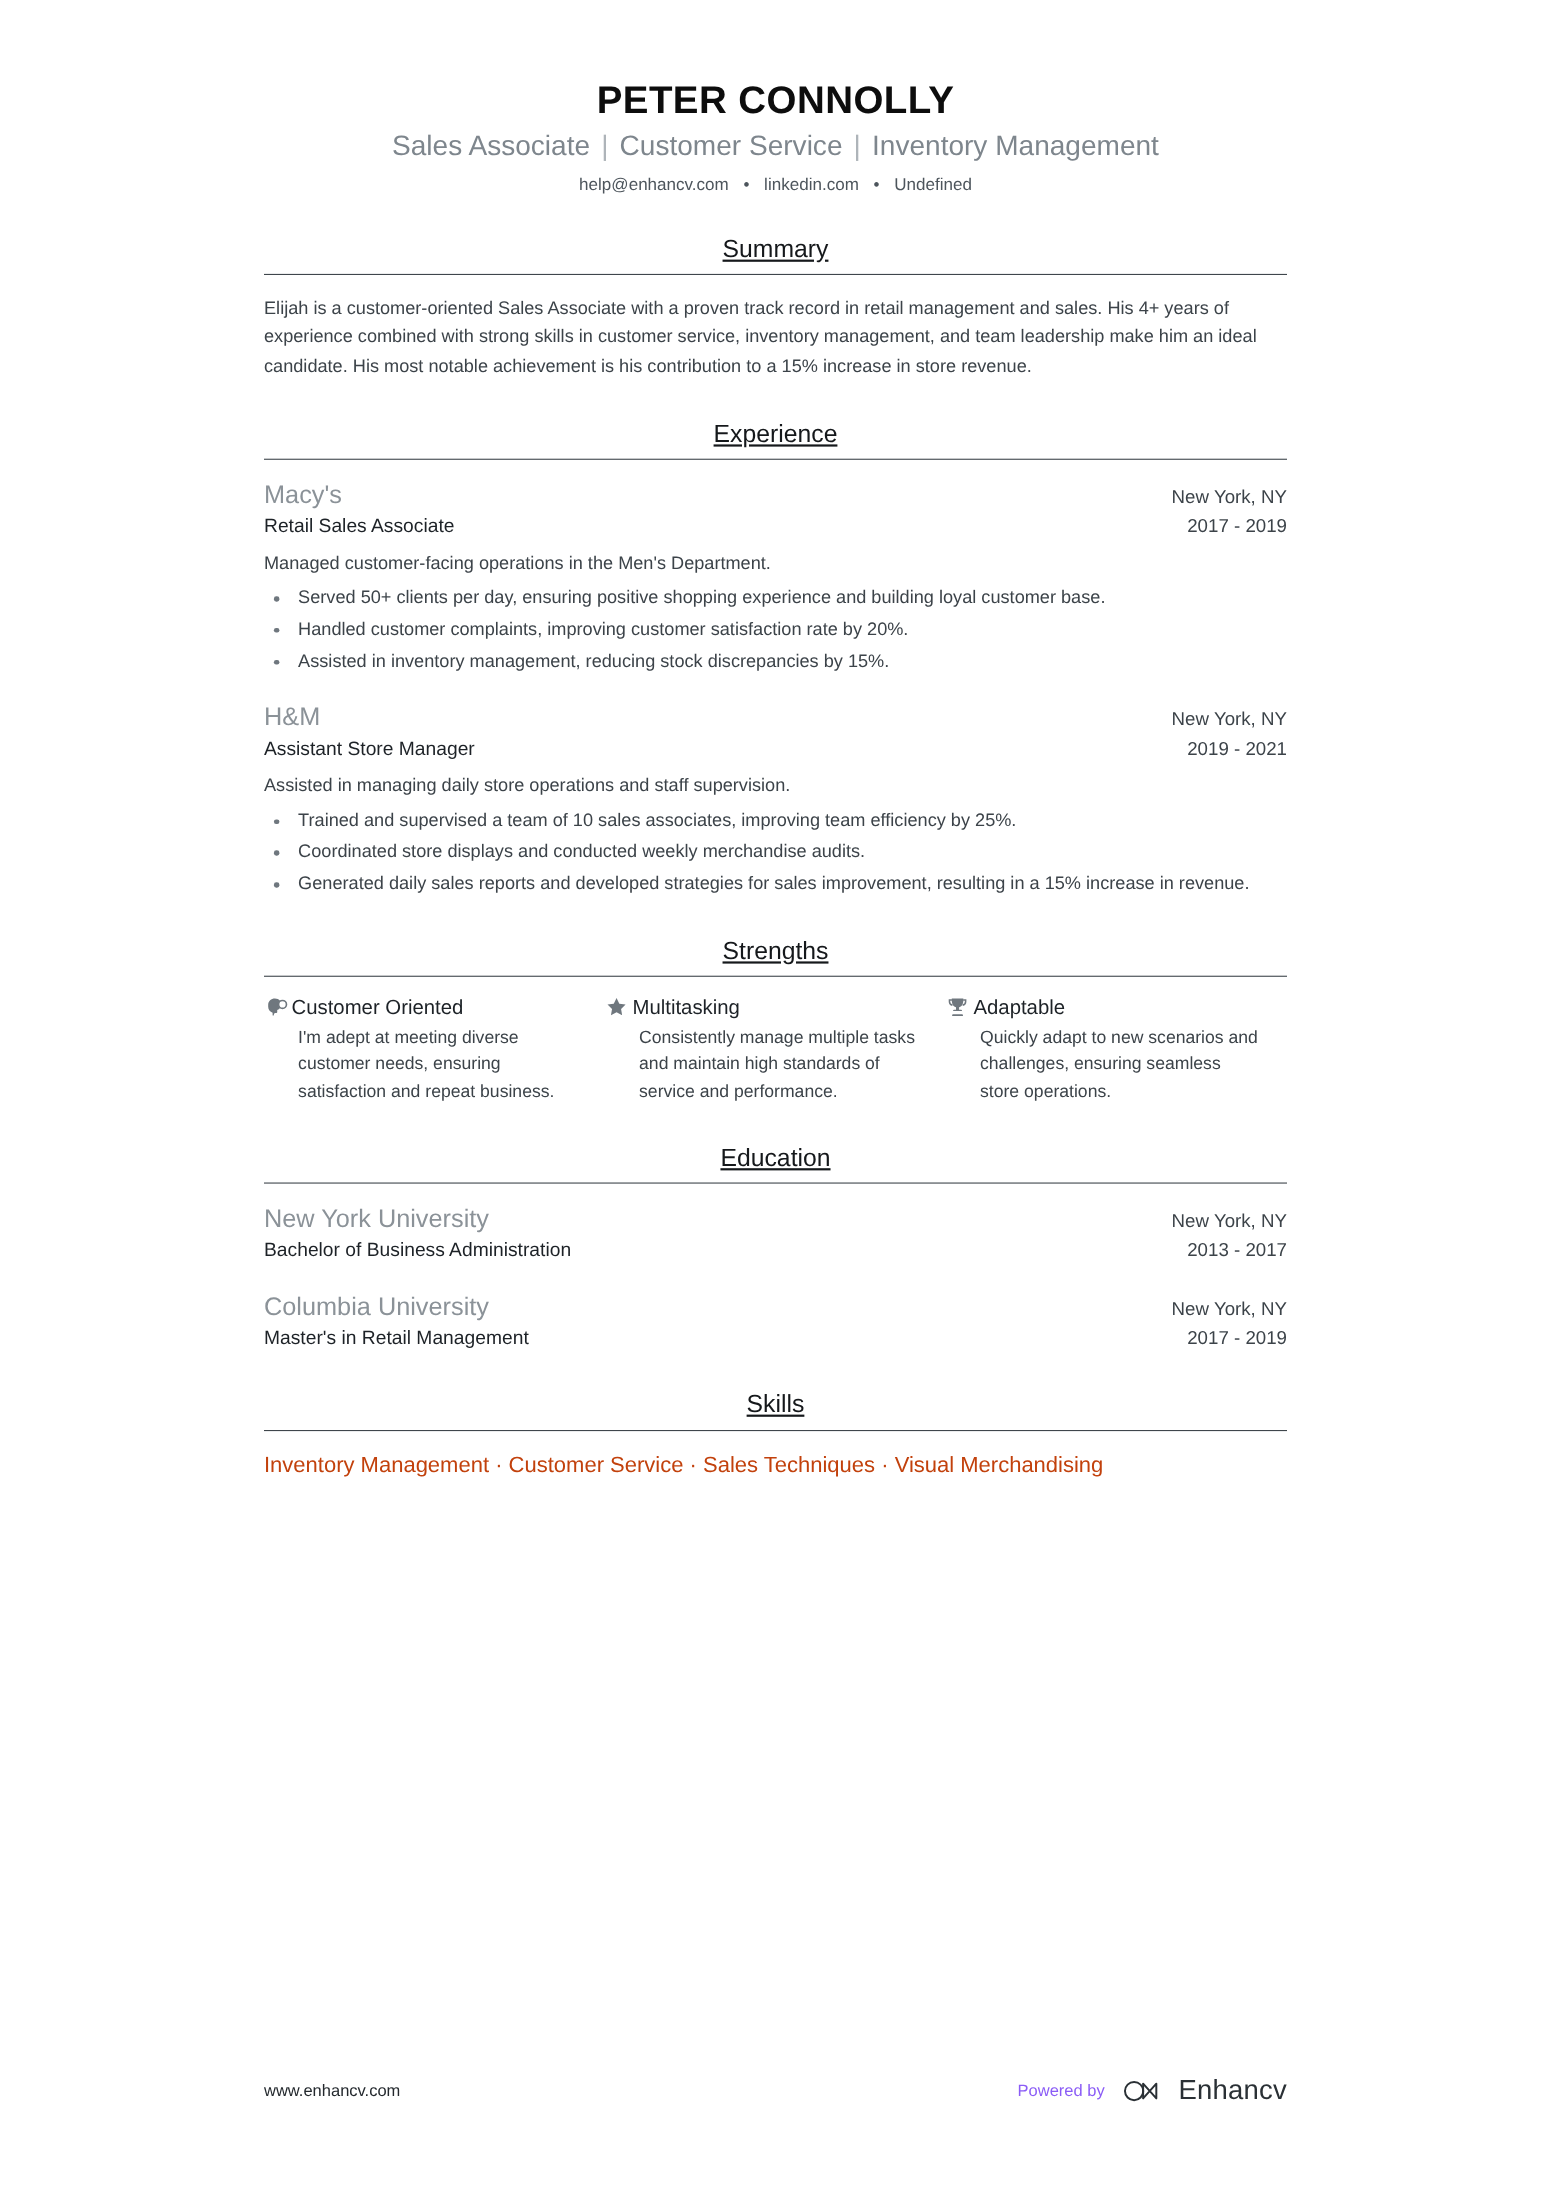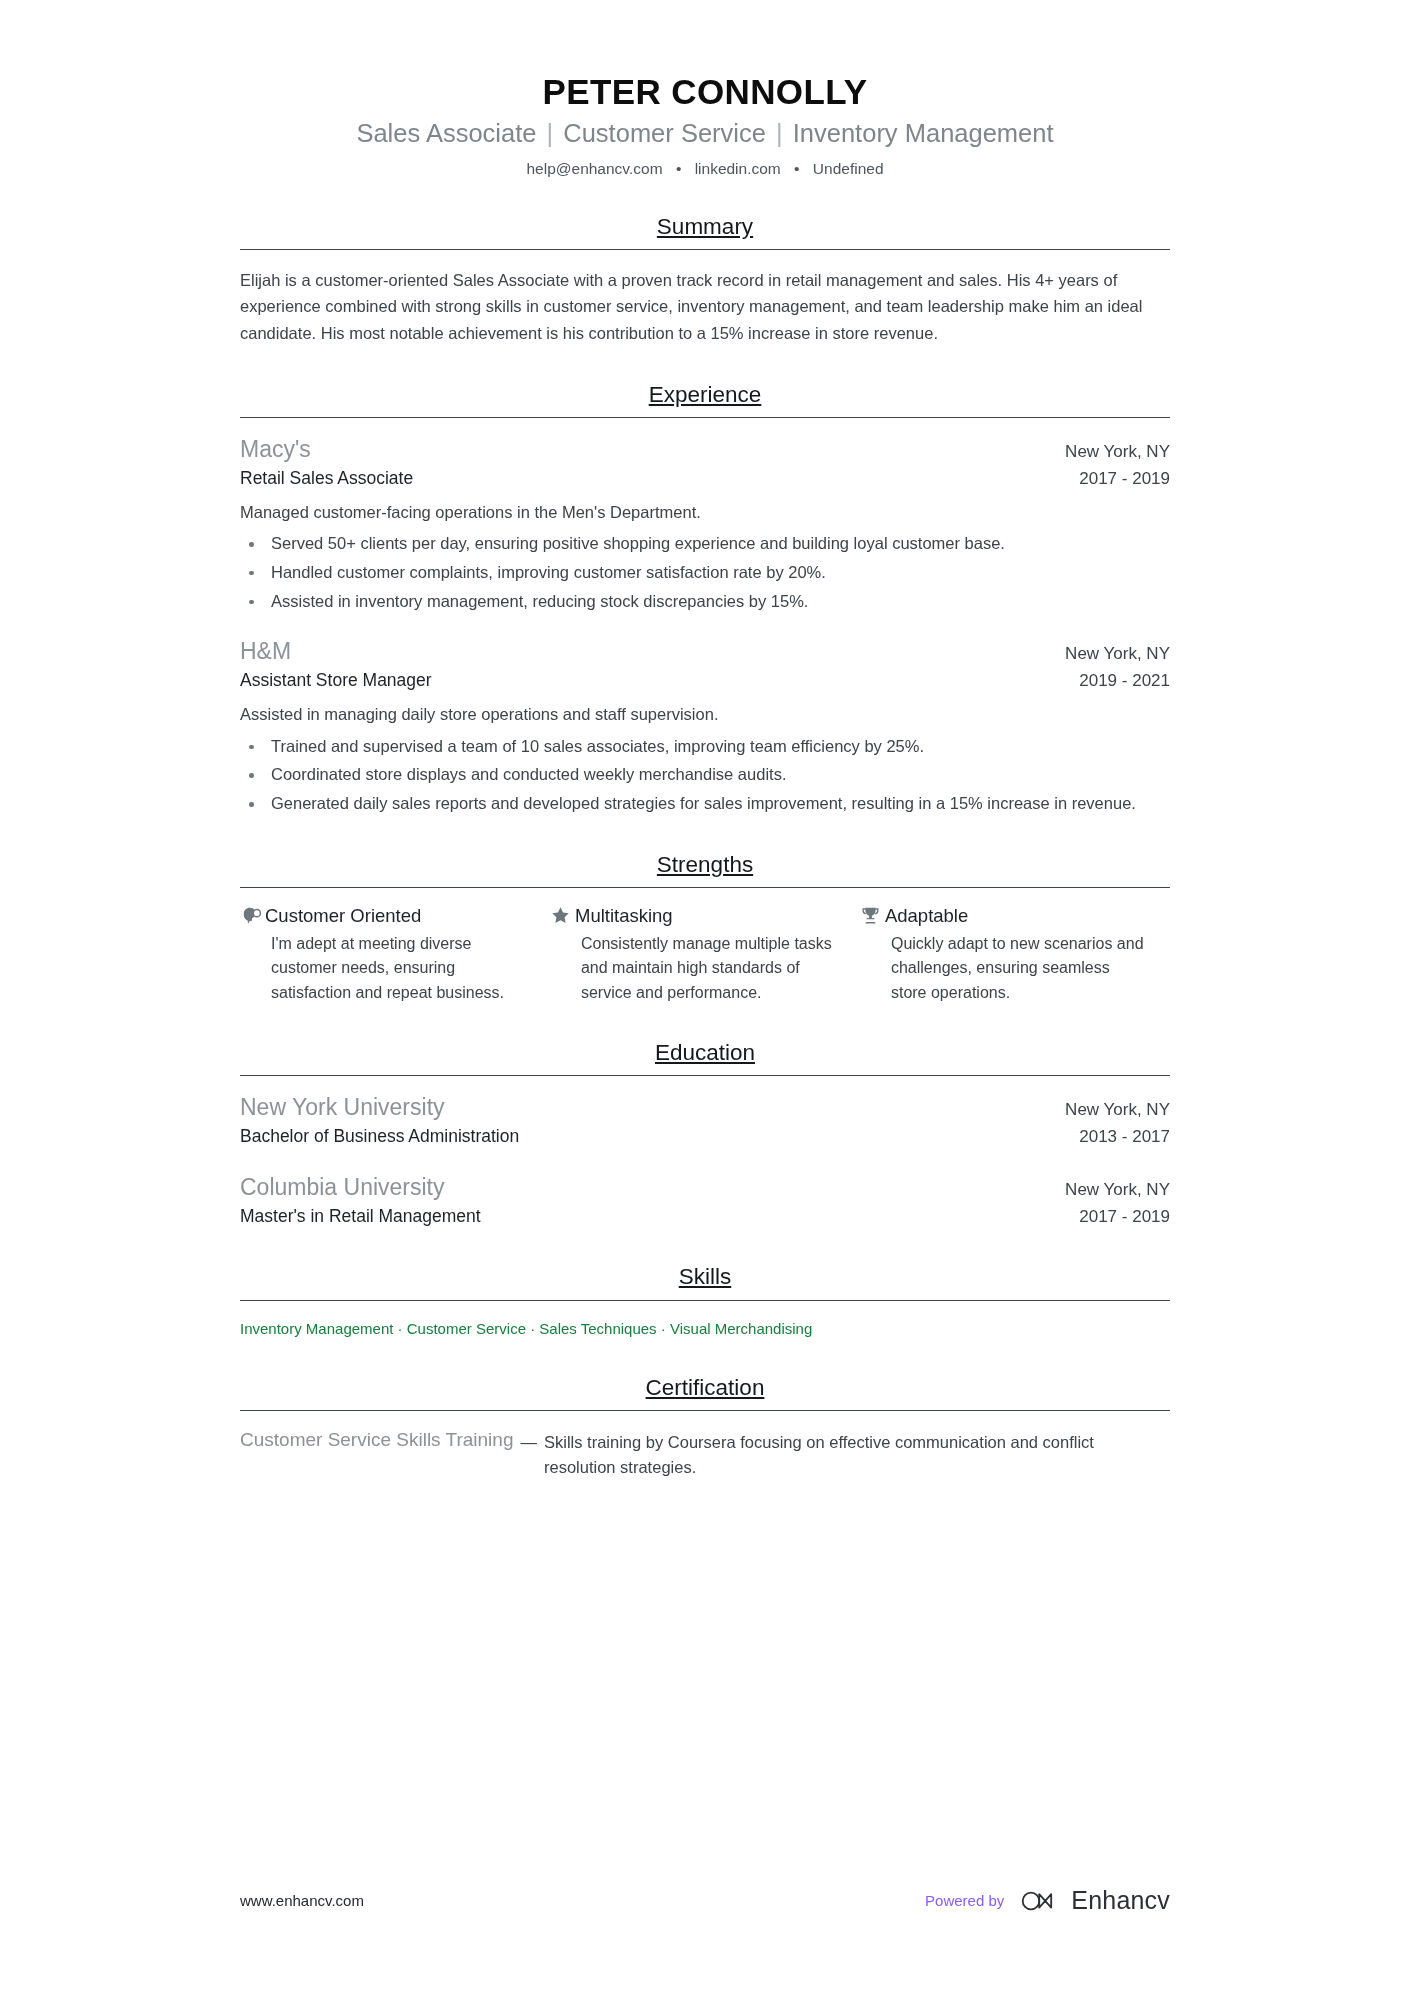--- a/index.html
+++ b/index.html
@@ -192,22 +192,22 @@
   .strength-desc {
     margin-top: 4px;
     margin-left: 31px;
     font-size: 16px;
     line-height: 1.52;
     color: #3c4349;
   }
 
   
   .skills-line {
-    font-size: 15px;
-    color: #15803d;
+    font-size: 20px;
+    color: #c2410c;
     line-height: 1.55;
   }
 
   
   .cert {
     display: flex;
     align-items: flex-start;
     font-size: 16.5px;
     line-height: 1.55;
   }
@@ -417,29 +417,20 @@
         <span>Inventory Management</span>
         <span>·</span>
         <span>Customer Service</span>
         <span>·</span>
         <span>Sales Techniques</span>
         <span>·</span>
         <span>Visual Merchandising</span>
       </div>
     </div>
 
-    <div class="section">
-      <h2 class="section-title">Certification</h2>
-      <div class="rule"></div>
-      <div class="cert">
-        <div class="cert-name">Customer Service Skills Training</div>
-        <div class="cert-dash">—</div>
-        <div class="cert-desc">Skills training by Coursera focusing on effective communication and conflict resolution strategies.</div>
-      </div>
-    </div>
 
   </div>
 
   <div class="footer">
     <div class="footer-url">www.enhancv.com</div>
     <div class="footer-right">
       <span class="powered">Powered by</span>
       <span class="brand">
         <svg width="44" height="26" viewBox="0 0 44 26" aria-hidden="true">
           <circle cx="13" cy="13" r="8.3" fill="none" stroke="#2a3035" stroke-width="1.8"></circle>

